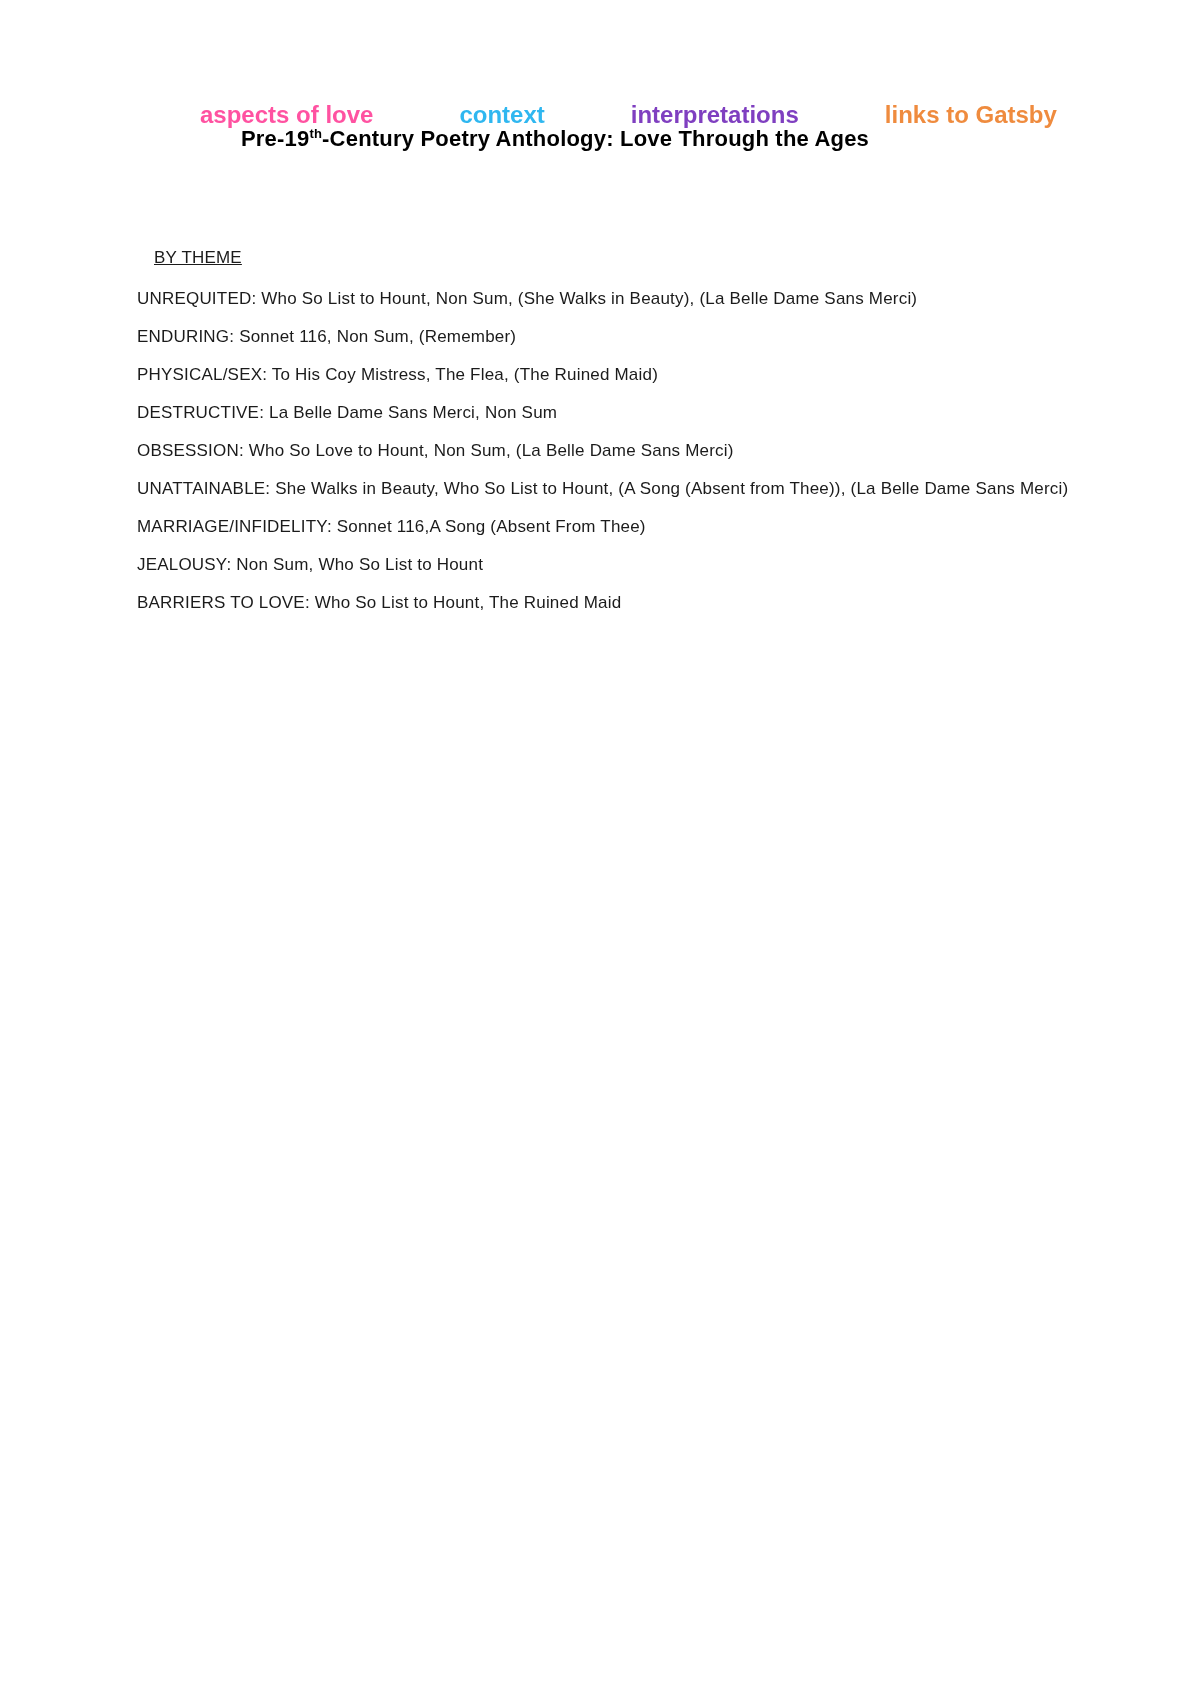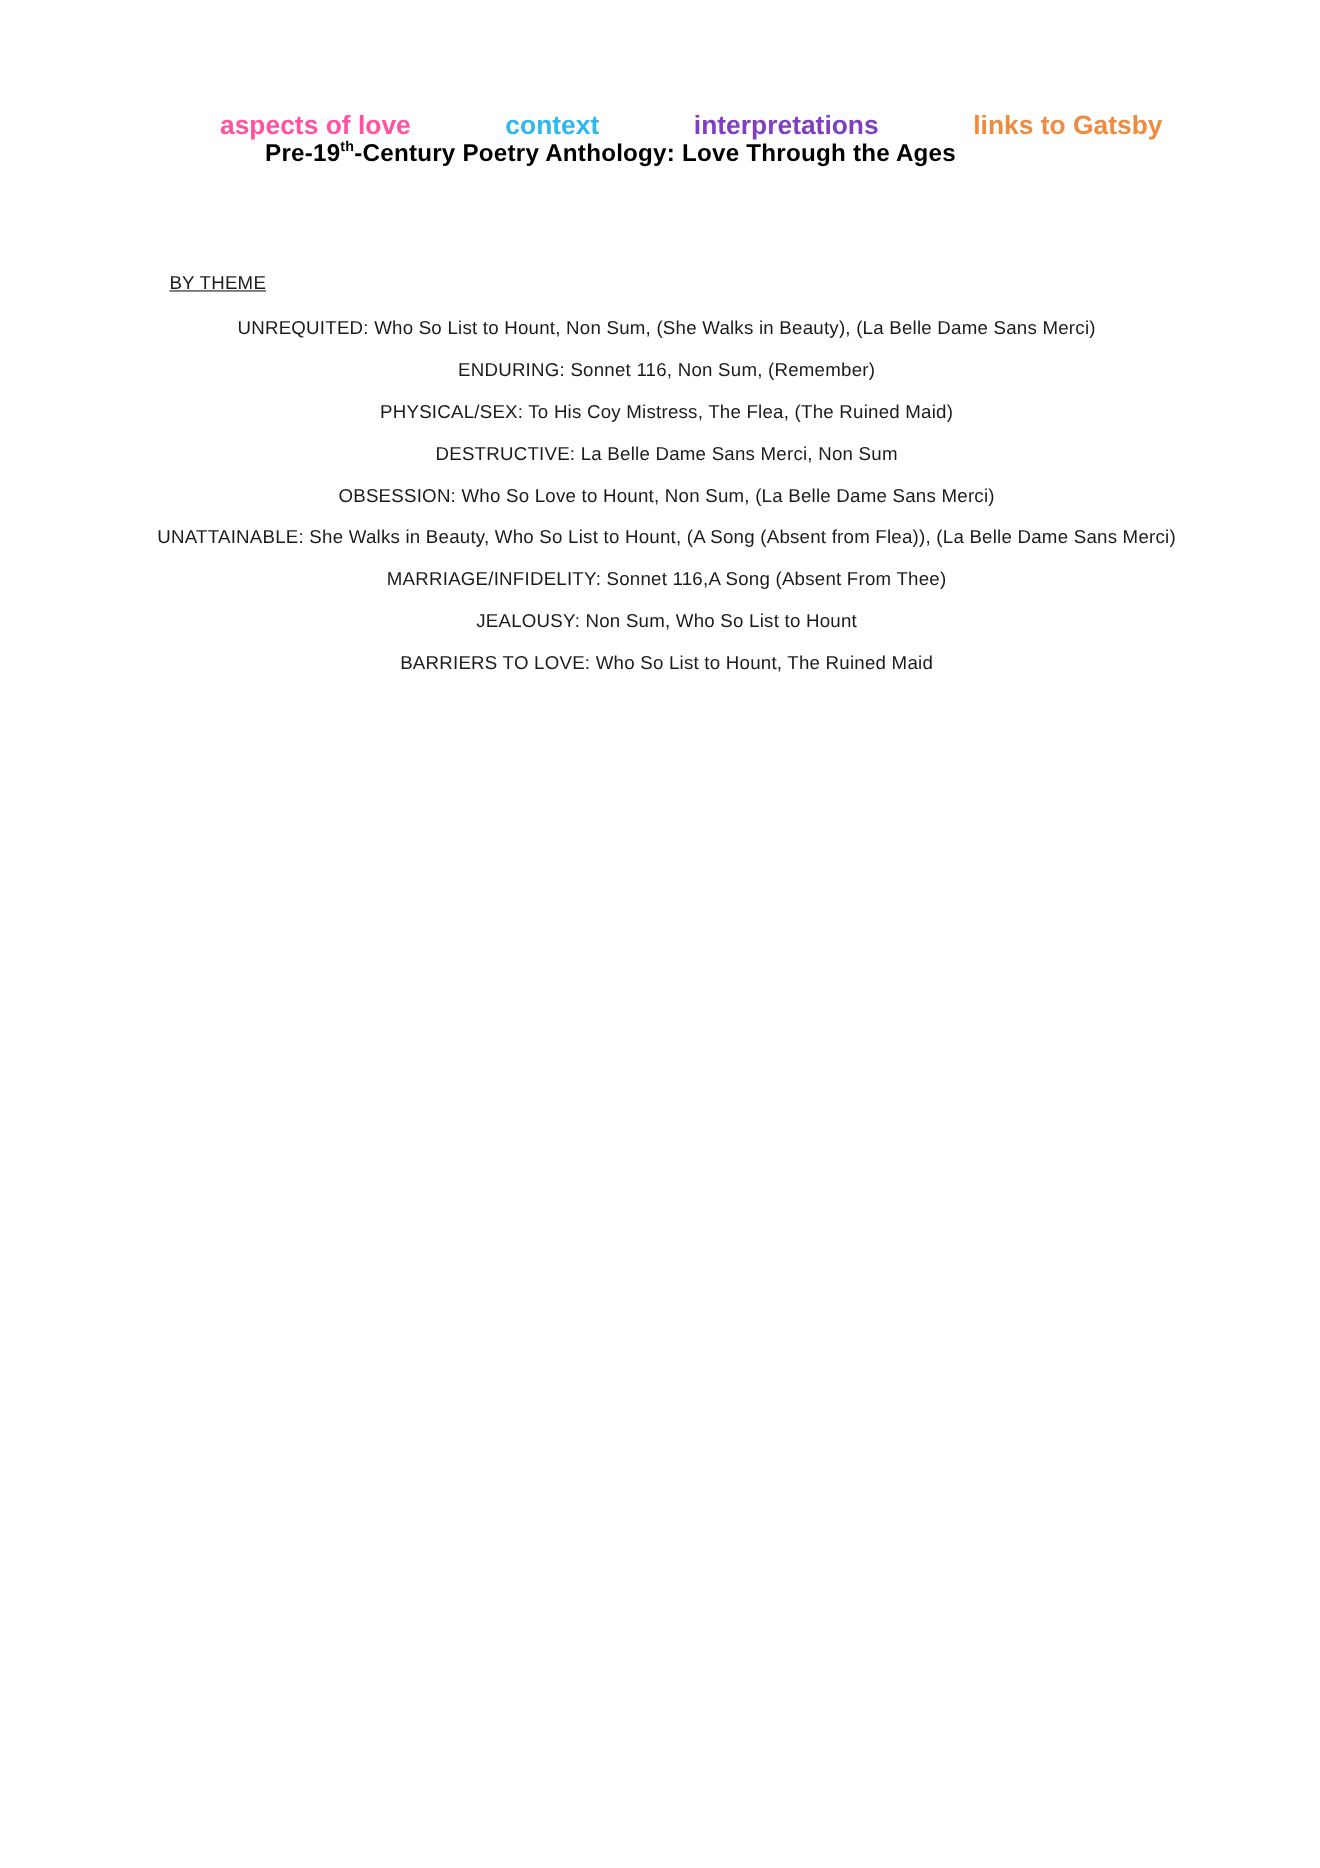--- a/index.html
+++ b/index.html
@@ -52,21 +52,20 @@
     letter-spacing: 0.2px;
   }
   .section-heading {
     font-size: 17px;
     font-weight: normal;
     text-decoration: underline;
     margin: 0 0 19px 17px;
   }
   .theme-line {
     margin: 0 0 16px 0;
-    text-align: center;
   }
 </style>
 </head>
 <body>
 
 <div class="page">
 
   <div class="legend">
     <span style="color: rgb(255, 82, 161);">aspects of love</span>
     <span style="color: rgb(47, 183, 240);">context</span>
@@ -87,21 +86,21 @@
     <p class="theme-line"><span>ENDURING</span><span>: </span><span>Sonnet 116, Non Sum, (Remember)</span></p>
 
     <p class="theme-line"><span>PHYSICAL/SEX</span><span>: </span><span>To His Coy Mistress, The Flea, (The Ruined Maid)</span></p>
 
     <p class="theme-line"><span>DESTRUCTIVE</span><span>: </span><span>La Belle Dame Sans Merci, Non Sum</span></p>
 
 
     <p class="theme-line"><span>OBSESSION</span><span>: </span><span>Who So Love to Hount, Non Sum, (La Belle Dame Sans Merci)</span></p>
 
 
-    <p class="theme-line"><span>UNATTAINABLE</span><span>: </span><span>She Walks in Beauty, Who So List to Hount, (A Song (Absent from Flea)), (La Belle Dame Sans Merci)</span></p>
+    <p class="theme-line"><span>UNATTAINABLE</span><span>: </span><span>She Walks in Beauty, Who So List to Hount, (A Song (Absent from Thee)), (La Belle Dame Sans Merci)</span></p>
 
     <p class="theme-line"><span>MARRIAGE/INFIDELITY</span><span>: </span><span>Sonnet 116,A Song (Absent From Thee)</span></p>
 
     <p class="theme-line"><span>JEALOUSY</span><span>: </span><span>Non Sum, Who So List to Hount</span></p>
 
     <p class="theme-line"><span>BARRIERS TO LOVE</span><span>: </span><span>Who So List to Hount, The Ruined Maid</span></p>
 
   </div>
 
 </div>

